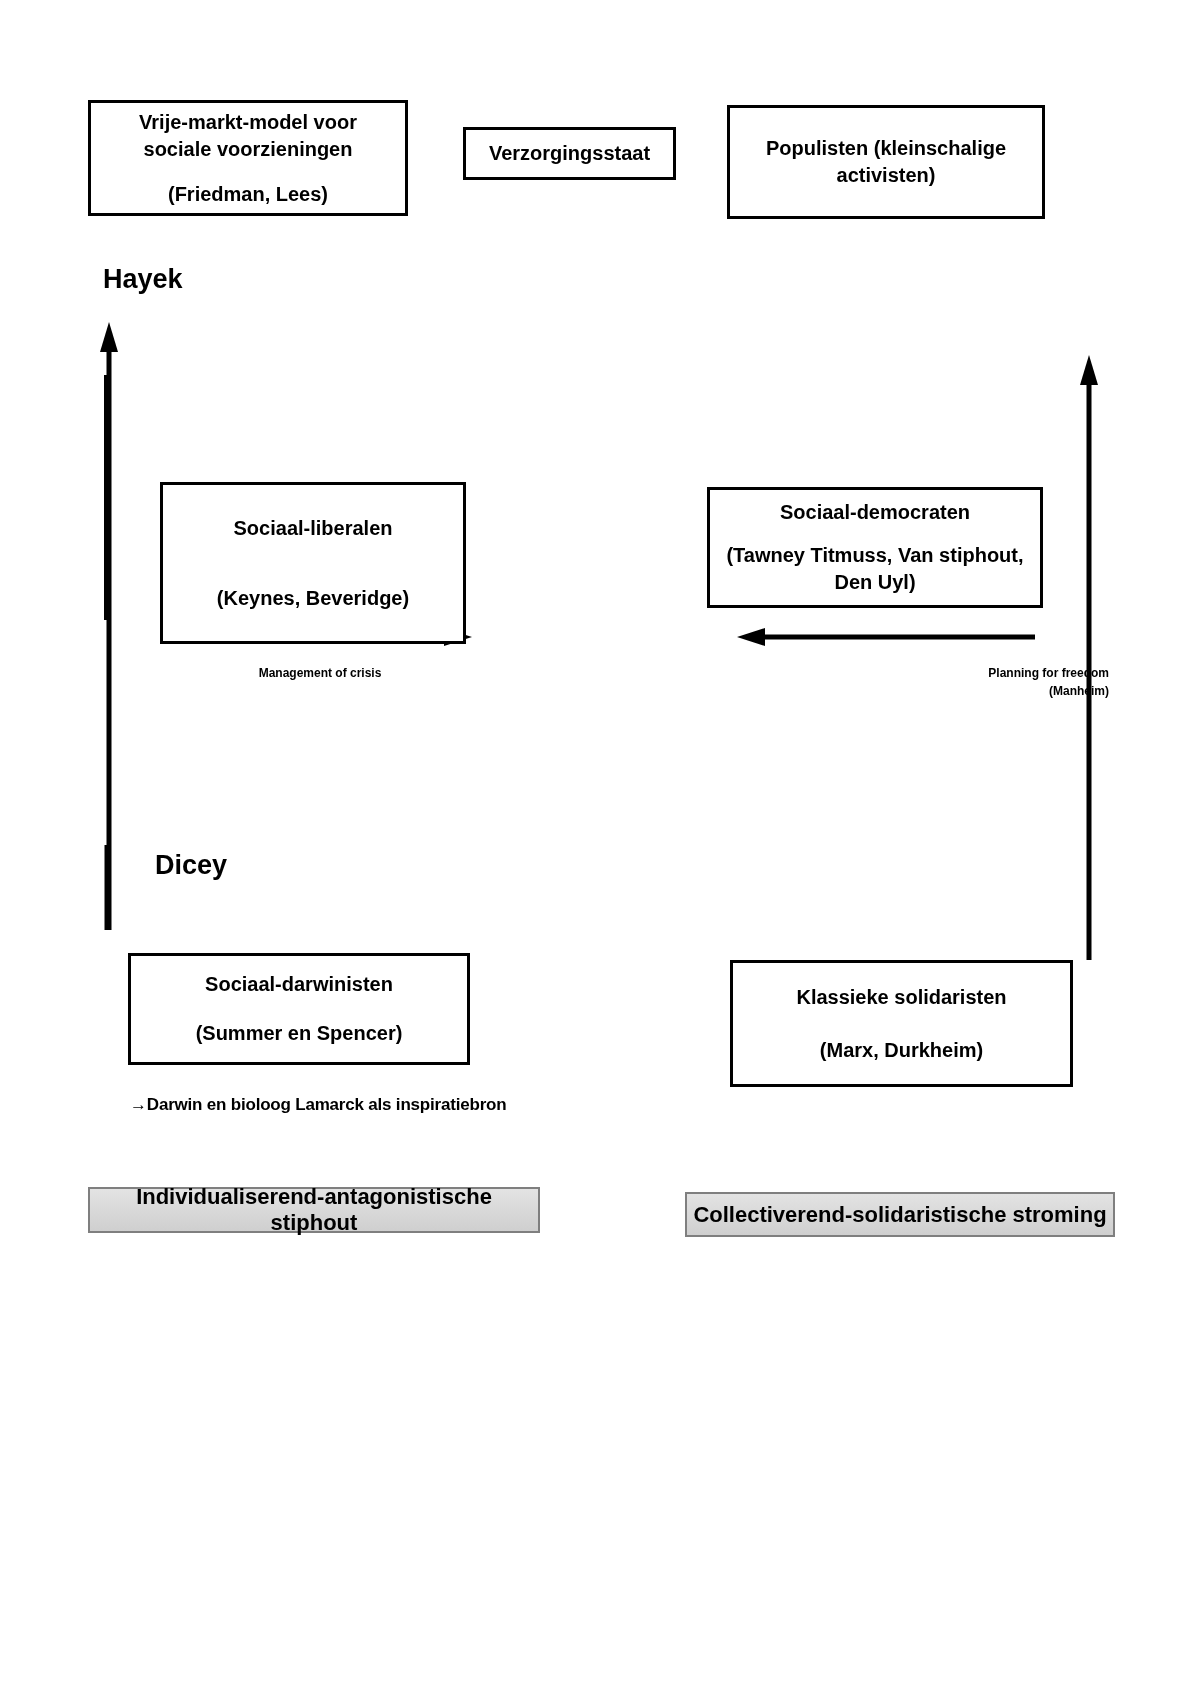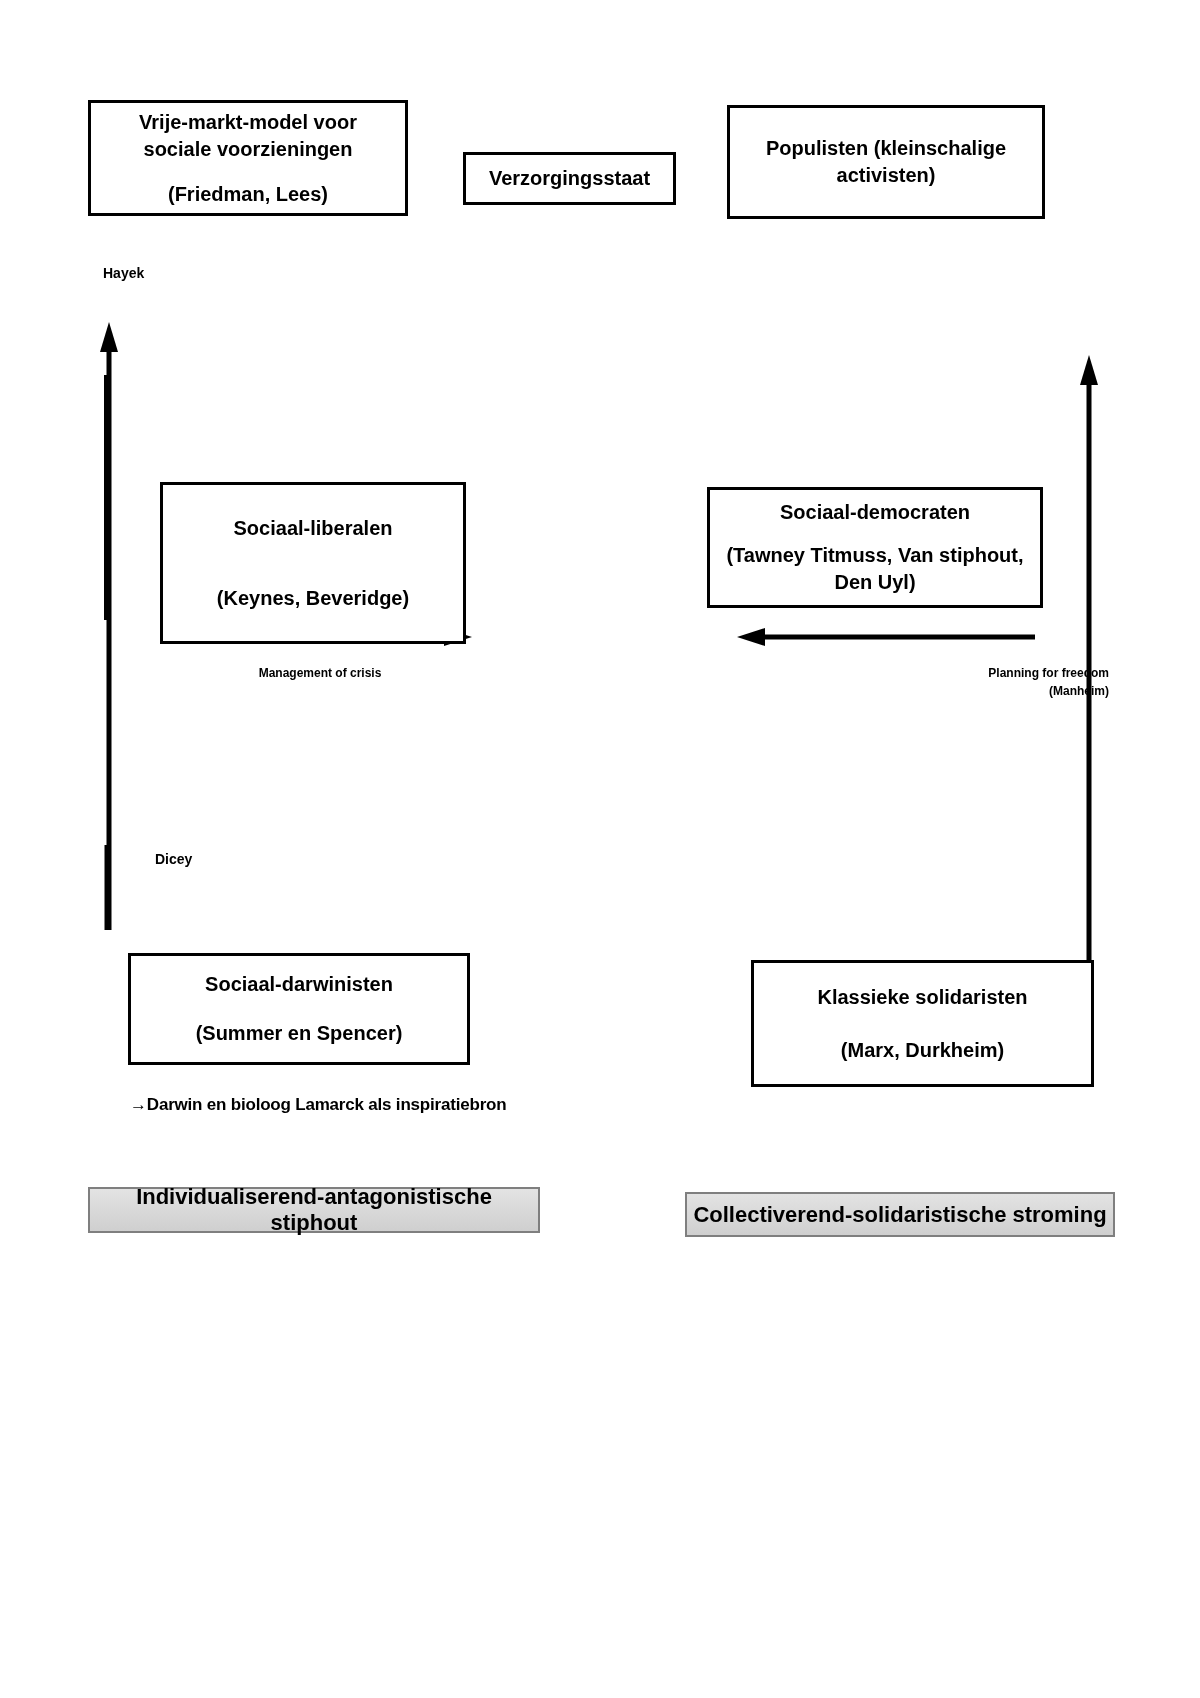--- a/index.html
+++ b/index.html
@@ -25,30 +25,30 @@
     align-items: center;
     justify-content: center;
     text-align: center;
     font-weight: 700;
     font-size: 20px;
     line-height: 1.35;
     box-sizing: border-box;
     padding: 6px 12px;
   }
   .box-free-market   { left: 88px;  top: 100px; width: 320px; height: 116px; gap: 18px; }
-  .box-welfare-state { left: 463px; top: 127px; width: 213px; height: 53px; margin-top: 25px;  }
+  .box-welfare-state { left: 463px; top: 127px; width: 213px; height: 53px;  }
   .box-populists     { left: 727px; top: 105px; width: 318px; height: 114px; }
   .box-social-liberals    { left: 160px; top: 482px; width: 306px; height: 162px; gap: 43px; }
   .box-social-democrats   { left: 707px; top: 487px; width: 336px; height: 121px; gap: 16px; }
   .box-social-darwinists  { left: 128px; top: 953px; width: 342px; height: 112px; gap: 22px; }
-  .box-classic-solidarists{ left: 751px; top: 960px; width: 343px; height: 127px; gap: 26px; }
+  .box-classic-solidarists{ left: 730px; top: 960px; width: 343px; height: 127px; gap: 26px; }
 
   .axis-label {
     position: absolute;
-    font-size: 14px;
+    font-size: 27px;
     font-weight: 600;
     line-height: 1;
   }
   .label-hayek { left: 103px; top: 266px; }
   .label-dicey { left: 155px; top: 852px; }
 
   .arrow-caption {
     position: absolute;
     font-size: 12px;
     font-weight: 700;

